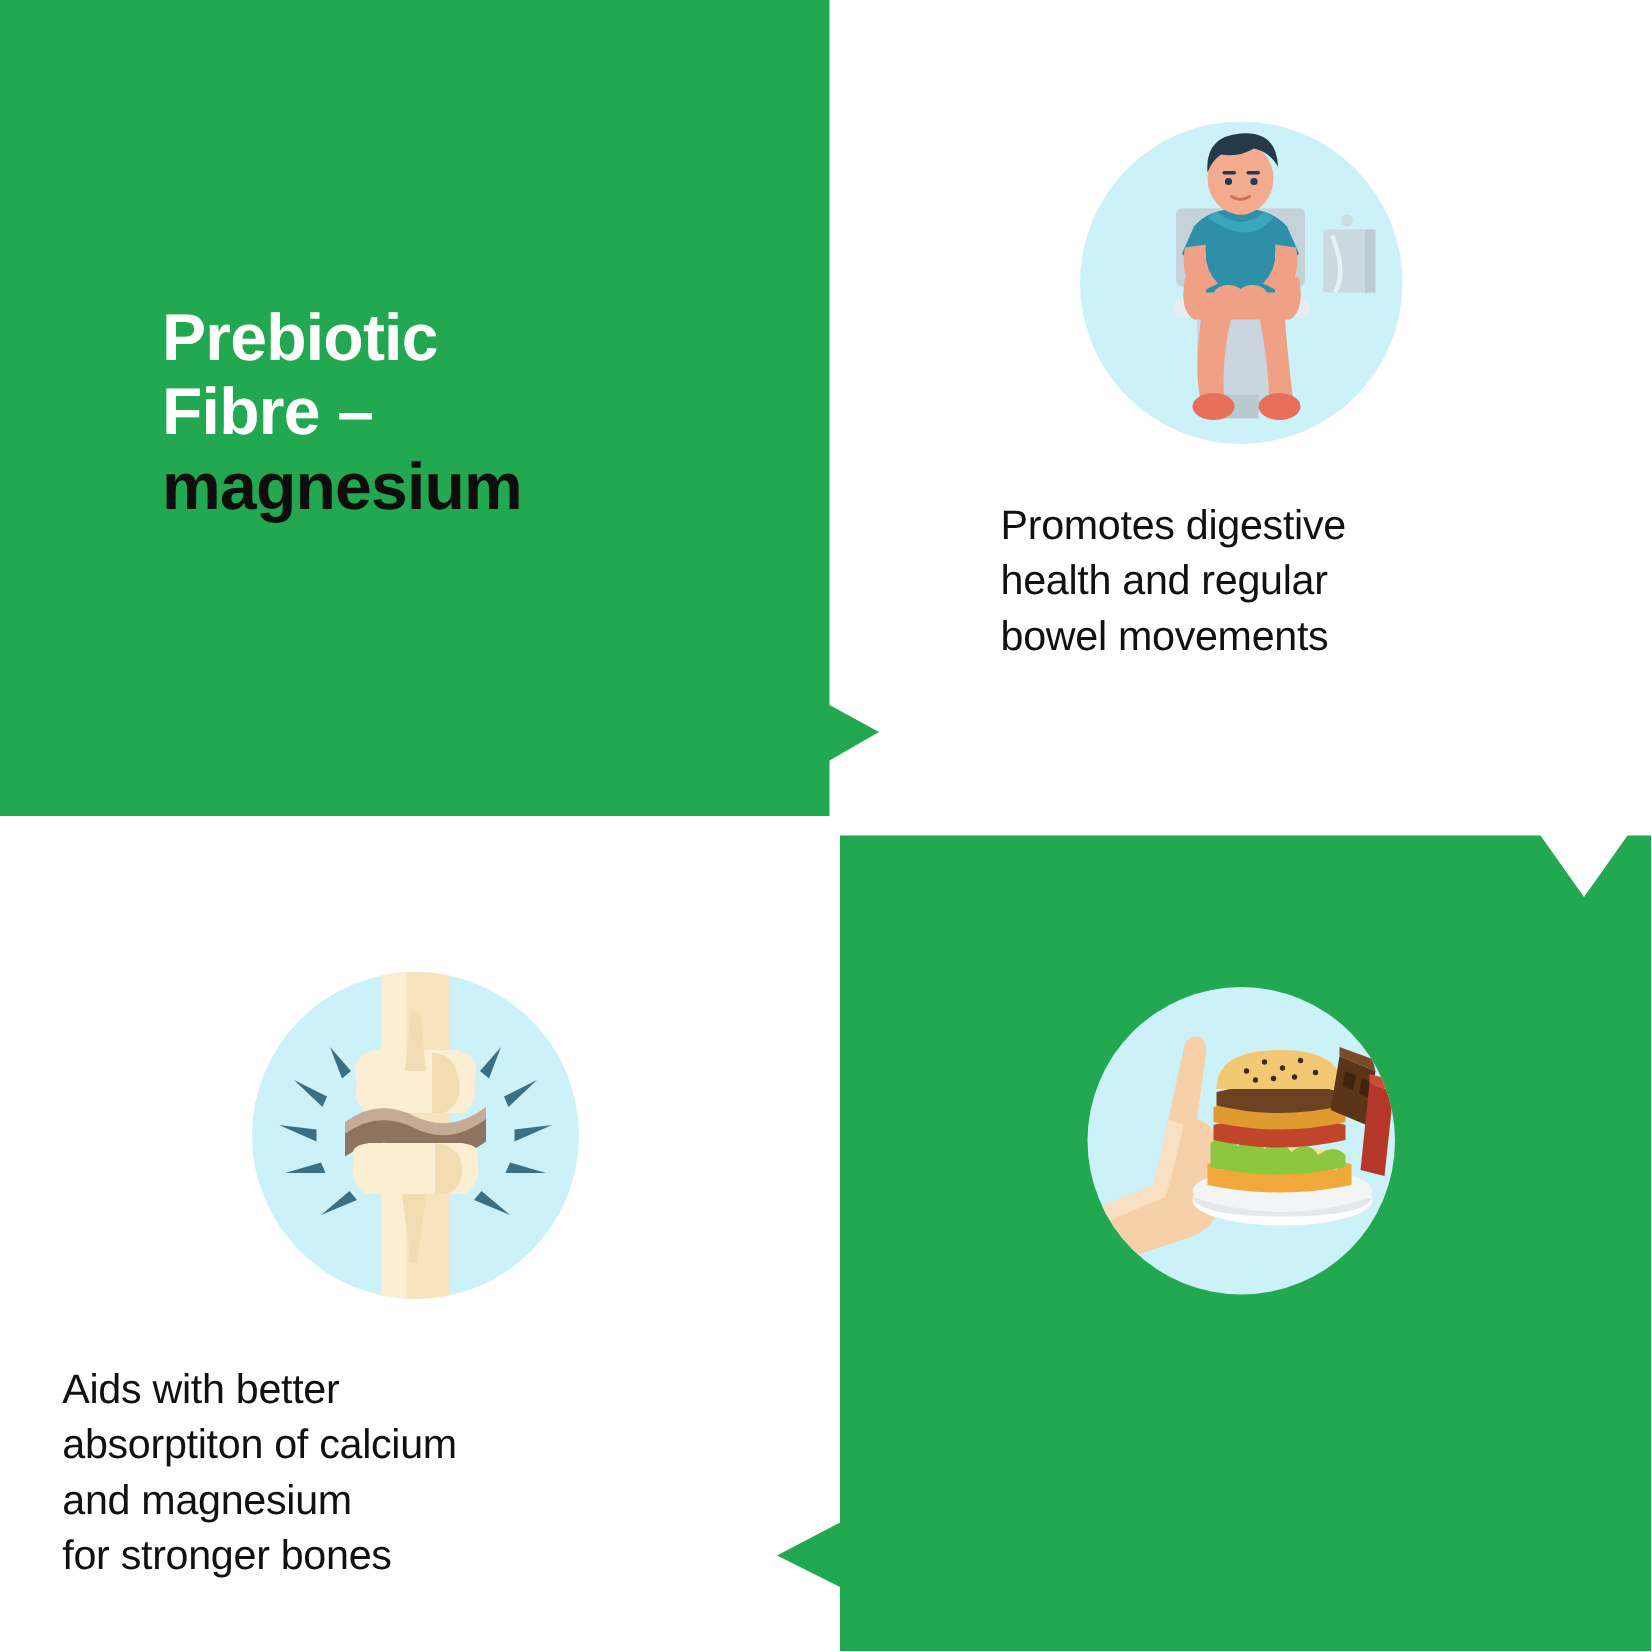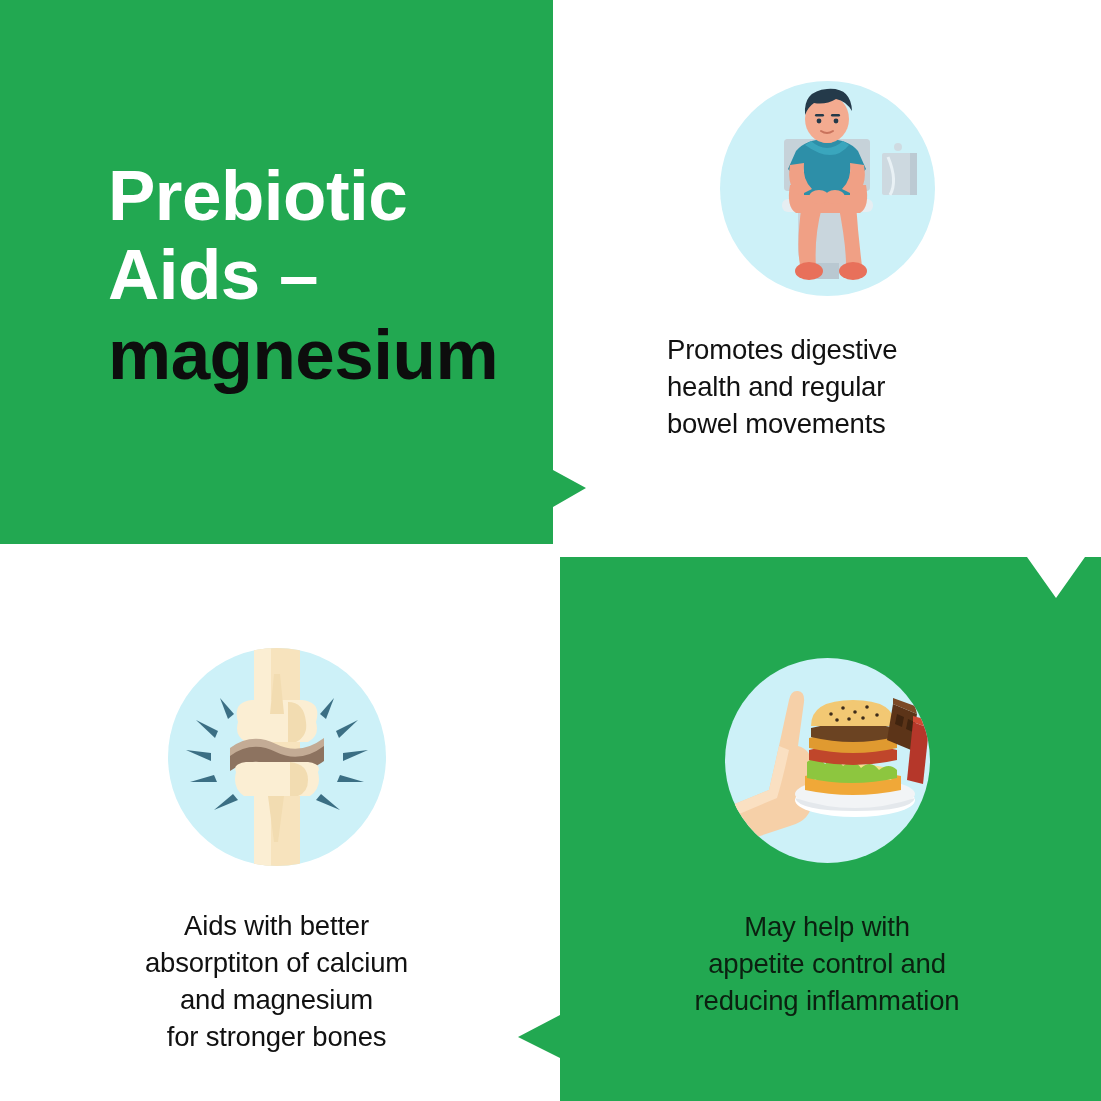--- a/index.html
+++ b/index.html
@@ -41,21 +41,21 @@
     left: 0;
     top: 0;
     width: 553px;
     height: 550px;
     padding: 0 0 0 108px;
     display: flex;
     flex-direction: column;
     justify-content: center;
   }
   .title-block {
-    font-size: 71px;
+    font-size: 44px;
     font-weight: 700;
     line-height: 1.12;
     letter-spacing: -0.5px;
   }
   .title-line-white { color: #ffffff; display: block; }
   .title-line-dark  { color: #0d0d0d; display: block; }
 
   
   .quad-benefit {
     display: flex;
@@ -98,21 +98,21 @@
   
   .quad-bl {
     left: 0;
     top: 550px;
     width: 553px;
     height: 551px;
   }
   .quad-bl .icon-circle { width: 218px; height: 218px; margin-top: 98px; }
   .quad-bl .benefit-text {
     color: #111111;
-    text-align: center;
+    text-align: left;
     margin-top: 42px;
     width: 470px;
   }
 
   
   .quad-br {
     left: 553px;
     top: 550px;
     width: 548px;
     height: 551px;
@@ -136,21 +136,21 @@
   <svg class="shape-layer" viewBox="0 0 1101 1101">
 
     <path fill="#22a851" d="M0,0 H553 V470 L586,488 L553,507 V544 H0 Z"></path>
 
     <path fill="#22a851" d="M560,557 H1027 L1056,598 L1085,557 H1101 V1101 H560 V1058 L518,1037 L560,1015 Z"></path>
   </svg>
 
   <div class="quad quad-title">
     <div class="title-block">
       <span class="title-line-white">Prebiotic</span>
-      <span class="title-line-white">Aids –</span>
+      <span class="title-line-white">Fibre –</span>
       <span class="title-line-dark">magnesium</span>
     </div>
   </div>
 
   <div class="quad quad-benefit quad-tr">
     <div class="icon-circle">
       <svg class="illus" viewBox="0 0 215 215">
 
         <rect x="64" y="58" width="86" height="52" rx="4" fill="#d3dde3"></rect>
         <rect x="64" y="58" width="86" height="52" rx="4" fill="#c6d2d9"></rect>
@@ -280,18 +280,15 @@
 
         <path d="M168 46 l24 10 l-6 36 l-24 -10 Z" fill="#5c3418"></path>
         <path d="M168 46 l24 10 l-2 -8 l-22 -8 Z" fill="#7b4a26"></path>
         <path d="M172 56 l7 3 l-2 10 l-7 -3 Z" fill="#40240f"></path>
         <path d="M183 61 l7 3 l-2 10 l-7 -3 Z" fill="#40240f"></path>
 
         <path d="M188 64 l16 6 l-6 56 l-16 -4 Z" fill="#b5372a"></path>
         <path d="M188 64 l16 6 l-1 -8 l-15 -4 Z" fill="#d14a35"></path>
       </svg>
     </div>
-    <div class="benefit-text">May help with
-appetite control and
-reducing inflammation</div>
   </div>
 
 </div>
 
 </body></html>

